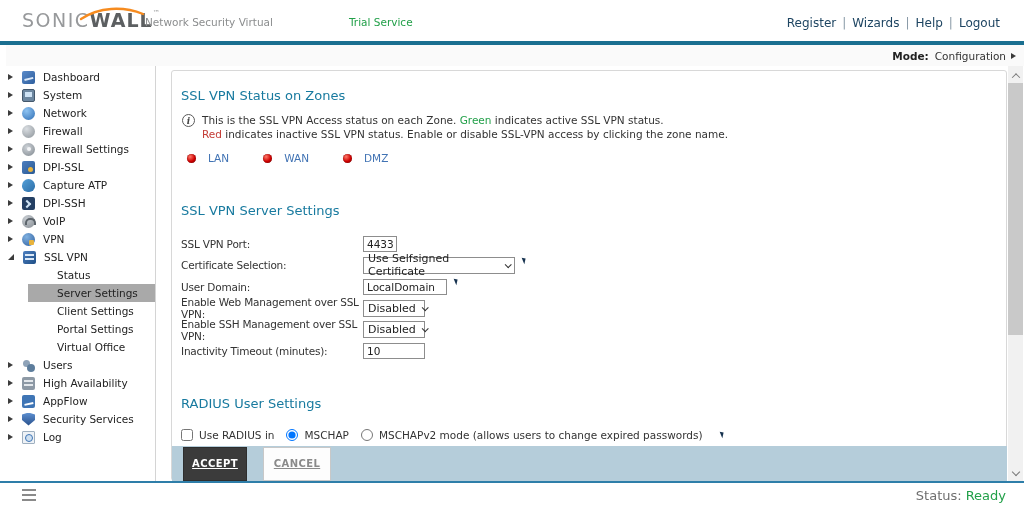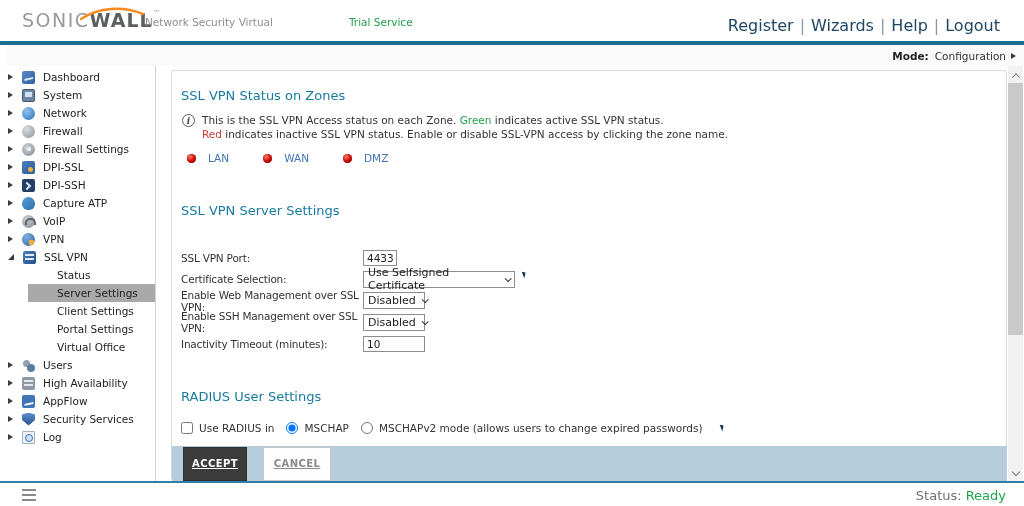--- a/index.html
+++ b/index.html
@@ -9,21 +9,21 @@
 
   
   .header { position:absolute; left:0; top:0; width:1024px; height:41px; background:#fff; }
   .logo { position:absolute; left:22px; top:9px; font-size:19px; white-space:nowrap; }
   .logo .sonic { color:#97999b; letter-spacing:1.5px;margin-top:8px; }
   .logo .wall  { color:#5c5f61; font-weight:bold; letter-spacing:1px; }
   .logo .tm { font-size:7px; color:#97999b; vertical-align:top; }
   .logo svg { position:absolute; left:57px; top:-4px; pointer-events:none; }
   .product { position:absolute; left:145px; top:16px; font-size:10.5px; color:#8b8d8e; }
   .trial { position:absolute; left:349px; top:16px; font-size:10.5px; color:#22a049; }
-  .hlinks { position:absolute; right:20px; top:16px; font-size:16px; color:#1e4562; }
+  .hlinks { position:absolute; right:20px; top:16px; font-size:12px; color:#1e4562; }
   .hlinks a { color:#1e4562; text-decoration:none; margin:0 4px; cursor:pointer; }
   .hlinks .sep { color:#8899a6; margin:0 2px; }
 
   .teal-line { position:absolute; left:0; top:41px; width:1024px; height:4px; background:#1a6f90; }
 
   
   .mode-bar { position:absolute; left:6px; top:45px; width:1024px; height:21px; background:#fafafa;
               display:flex; align-items:center; justify-content:flex-end; padding-right:14px; font-size:10.5px; }
   .mode-bar .mlabel { font-weight:bold; color:#222; margin-right:6px; }
   .mode-bar .mvalue { color:#333; margin-right:5px; }
@@ -80,21 +80,21 @@
              font:italic bold 9px "DejaVu Serif", serif; display:flex; align-items:center; justify-content:center; margin-top:1px; }
   .info-text { font-size:10.5px; line-height:14px; color:#333; }
   .txt-green { color:#22a049; }
   .txt-red { color:#c43b35; }
   .zones { margin:11px 0 0 6px; display:flex; align-items:center; gap:34px; }
   .zone { display:flex; align-items:center; gap:12px; }
   .led { width:9px; height:9px; border-radius:50%; background:radial-gradient(circle at 35% 30%, #ff7a6a, #cf0000 55%, #7e0000); box-shadow:inset 0 0 1px #600; }
   .zone a { font-size:10.5px; color:#4173b4; text-decoration:none; cursor:pointer; }
 
   .server-title { margin-top:39px; }
-  .form { margin-top:29px; }
+  .form { margin-top:15px; }
   .frow { display:flex; align-items:center; height:21.5px; font-size:10.5px; }
   .frow .flabel { width:182px; flex:none; color:#333; letter-spacing:-0.2px; }
   input.txt { height:16px; border:1px solid #8d8d8d; font-size:10.5px; padding:0 3px; color:#222; background:#fff;
               font-family:"DejaVu Sans", sans-serif; }
   .w-port { width:34px; } .w-domain { width:84px; } .w-timeout { width:62px; }
   .sel { display:inline-flex; align-items:center; justify-content:space-between; height:17px;
          border:1px solid #8d8d8d; background:#fff; padding:0 4px; font-size:11px; color:#222; cursor:pointer; }
   .sel .chev { width:5px; height:5px; border-right:1.5px solid #333; border-bottom:1.5px solid #333;
                transform:rotate(45deg) translateY(-1px); margin-left:6px; flex:none; }
   .w-cert { width:152px; } .w-dis { width:62px; }
@@ -184,27 +184,27 @@
       <span class="ic ic-fwsettings"></span>
       <span class="sb-label">Firewall Settings</span>
     </div>
   <div class="sb-item">
       <span class="tri"></span>
       <span class="ic ic-dpissl"></span>
       <span class="sb-label">DPI-SSL</span>
     </div>
   <div class="sb-item">
       <span class="tri"></span>
+      <span class="ic ic-capture"></span>
+      <span class="sb-label">Capture ATP</span>
+    </div>
+  <div class="sb-item">
+      <span class="tri"></span>
       <span class="ic ic-dpissh"></span>
       <span class="sb-label">DPI-SSH</span>
-    </div>
-  <div class="sb-item">
-      <span class="tri"></span>
-      <span class="ic ic-capture"></span>
-      <span class="sb-label">Capture ATP</span>
     </div>
   <div class="sb-item">
       <span class="tri"></span>
       <span class="ic ic-voip"></span>
       <span class="sb-label">VoIP</span>
     </div>
   <div class="sb-item">
       <span class="tri"></span>
       <span class="ic ic-vpn"></span>
       <span class="sb-label">VPN</span>
@@ -292,20 +292,25 @@
     </div>
     <div class="frow">
       <span class="flabel">Certificate Selection:</span>
       <span class="sel w-cert">
           <span>Use Selfsigned Certificate</span>
           <span class="chev"></span>
         </span>
       <span class="chg"></span>
     </div>
     <div class="frow">
+      <span class="flabel">User Domain:</span>
+      <input class="txt w-domain" type="text" value="LocalDomain" style="">
+      <span class="chg"></span>
+    </div>
+    <div class="frow">
       <span class="flabel">Enable Web Management over SSL VPN:</span>
       <span class="sel w-dis">
           <span>Disabled</span>
           <span class="chev"></span>
         </span>
     </div>
     <div class="frow">
       <span class="flabel">Enable SSH Management over SSL VPN:</span>
       <span class="sel w-dis">
           <span>Disabled</span>

